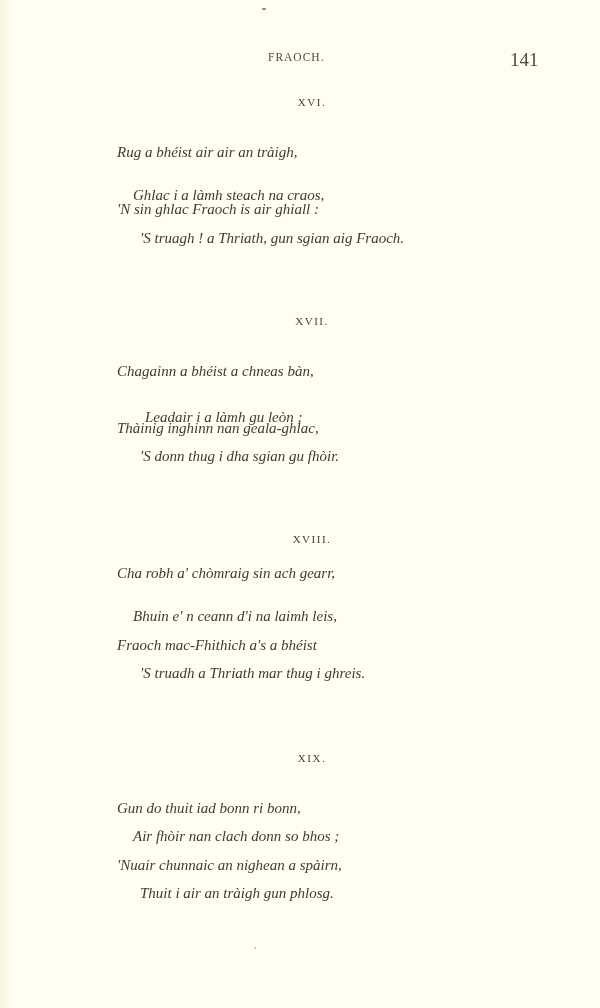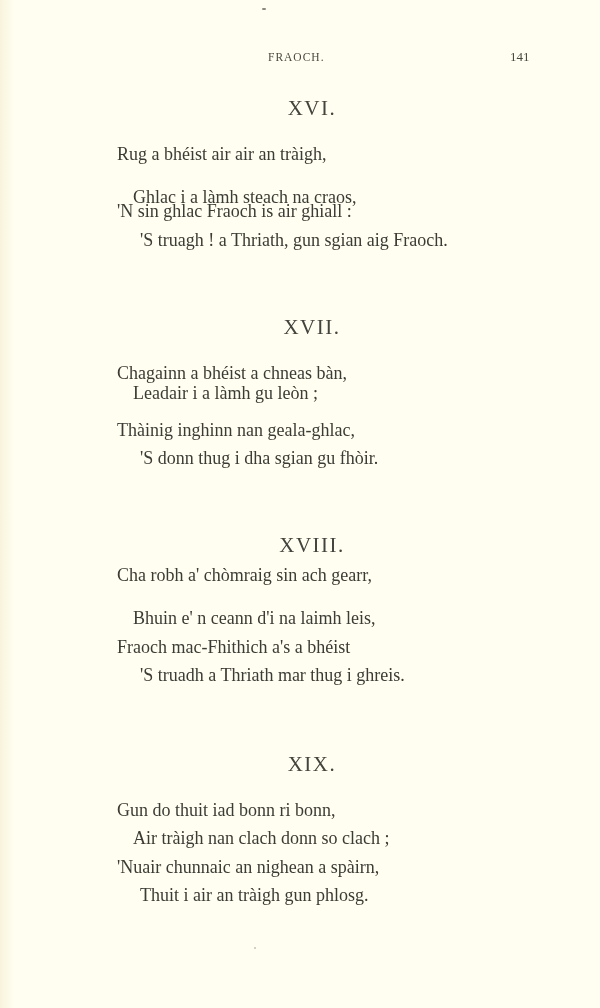--- a/index.html
+++ b/index.html
@@ -40,46 +40,47 @@
       font-family: "Liberation Serif", serif;
       font-size: 11.5px;
       letter-spacing: 1px;
       color: #4a4a44;
     }
     .page-number {
       position: absolute;
       left: 510px;
       top: -2px;
       font-family: "Liberation Serif", serif;
-      font-size: 13px;
+      font-size: 19px;
       color: #4a4a44;
     }
     .stanza {
       position: absolute;
       left: 0;
       width: 600px;
     }
     .stanza-number {
       position: absolute;
       left: 0;
       width: 600px;
       text-align: center;
       font-family: "Liberation Serif", serif;
-      font-size: 21px;
+      font-size: 11px;
       letter-spacing: 1.5px;
       color: #44443e;
       padding-left: 24px;
       box-sizing: border-box;
     }
     .line {
       position: absolute;
       white-space: nowrap;
       font-family: "Liberation Serif", serif;
-      font-size: 18px;
+      font-size: 15px;
       color: #3c3c36;
+      font-style: italic;
     }
     .indent-0 { left: 117px; }
     .indent-1 { left: 133px; }
     .indent-2 { left: 140px; }
   </style>
 </head>
 <body>
 
 <div class="page-edge"></div>
 <div class="speck" style="left:262px; top:8px; width:4px; height:2px;"></div>
@@ -94,32 +95,32 @@
   <div class="stanza-number" style="top:96px;">XVI.</div>
   <div class="line indent-0" style="top:144px;">Rug a bhéist air air an tràigh,</div>
   <div class="line indent-1" style="top:173px;margin-top:14px;">Ghlac i a làmh steach na craos,</div>
   <div class="line indent-0" style="top:201px;">'N sin ghlac Fraoch is air ghiall :</div>
   <div class="line indent-2" style="top:230px;">'S truagh ! a Thriath, gun sgian aig Fraoch.</div>
 </div>
 
 <div class="stanza" style="top:0;">
   <div class="stanza-number" style="top:315px;">XVII.</div>
   <div class="line indent-0" style="top:363px;text-align:right;">Chagainn a bhéist a chneas bàn,</div>
-  <div class="line indent-1" style="top:383px;">Leadair i a làmh gu leòn ;</div>
+  <div class="line indent-1" style="top:409px;margin-left:12px;">Leadair i a làmh gu leòn ;</div>
   <div class="line indent-0" style="top:420px;">Thàinig inghinn nan geala-ghlac,</div>
   <div class="line indent-2" style="top:448px;">'S donn thug i dha sgian gu fhòir.</div>
 </div>
 
 <div class="stanza" style="top:0;">
   <div class="stanza-number" style="top:533px;">XVIII.</div>
   <div class="line indent-0" style="top:565px;">Cha robh a' chòmraig sin ach gearr,</div>
   <div class="line indent-1" style="top:608px;text-align:center;">Bhuin e' n ceann d'i na laimh leis,</div>
   <div class="line indent-0" style="top:637px;">Fraoch mac-Fhithich a's a bhéist</div>
   <div class="line indent-2" style="top:665px;text-align:center;">'S truadh a Thriath mar thug i ghreis.</div>
 </div>
 
 <div class="stanza" style="top:0;">
   <div class="stanza-number" style="top:752px;">XIX.</div>
   <div class="line indent-0" style="top:800px;">Gun do thuit iad bonn ri bonn,</div>
-  <div class="line indent-1" style="top:828px;">Air tràigh nan clach donn so clach ;</div>
+  <div class="line indent-1" style="top:828px;">Air fhòir nan clach donn so bhos ;</div>
   <div class="line indent-0" style="top:857px;">'Nuair chunnaic an nighean a spàirn,</div>
   <div class="line indent-2" style="top:885px;">Thuit i air an tràigh gun phlosg.</div>
 </div>
 
 </body></html>

